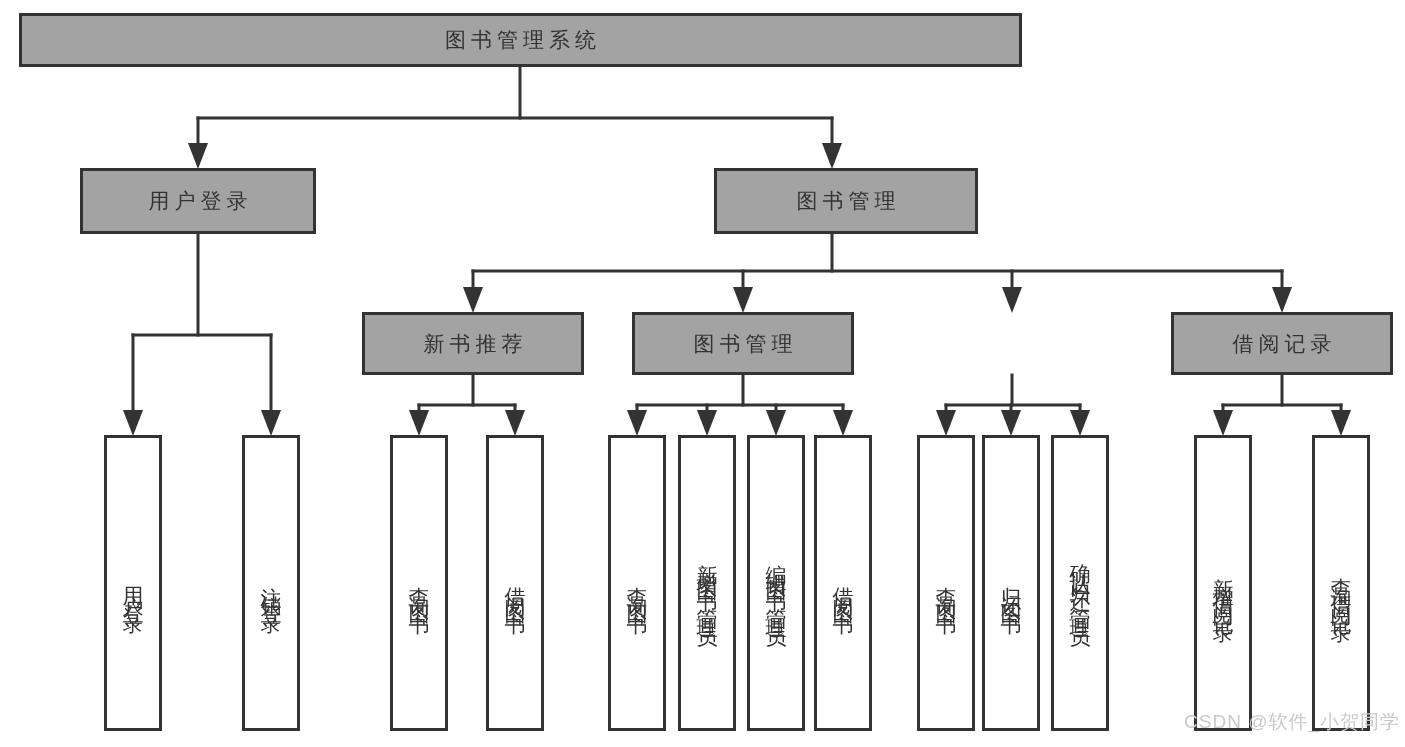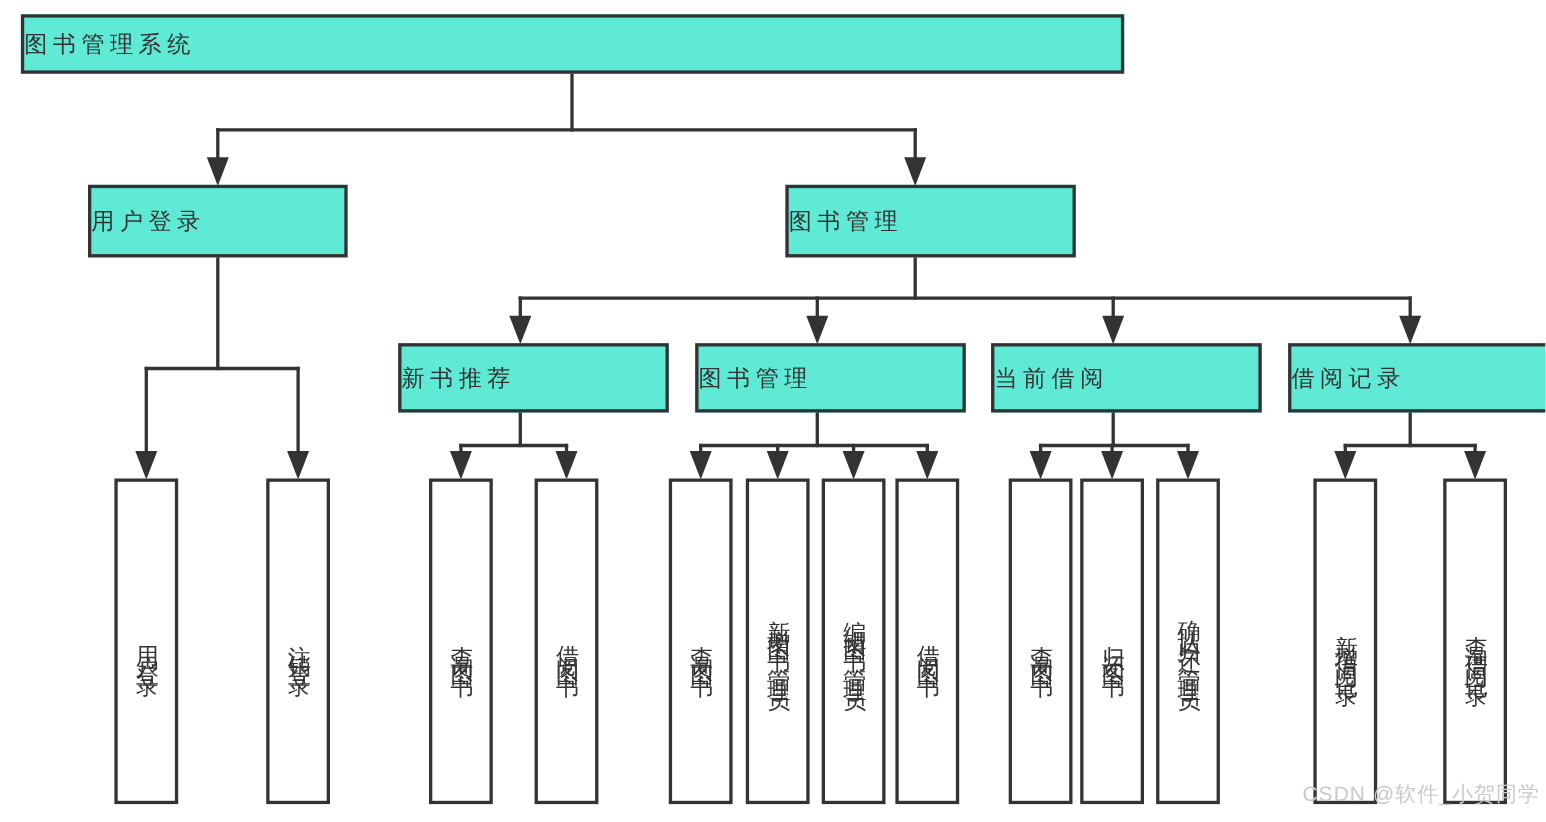--- a/index.html
+++ b/index.html
@@ -17,41 +17,41 @@
     font-family:"Liberation Sans", sans-serif;
     color:var(--text);
   }
   #connectors{position:absolute;left:0;top:0;width:1405px;height:747px;pointer-events:none;}
   #connectors line{stroke:var(--line);stroke-width:3;stroke-linecap:square;}
   #connectors polygon{fill:var(--line);}
   .hbox{
     position:absolute;
     box-sizing:border-box;
     border:3px solid var(--line);
-    background:#5eead4;
-    display:flex;align-items:center;
+    background:#a3a3a3;
+    display:flex;align-items:center;justify-content:center;
     font-size:21px;letter-spacing:5px;
   }
   .hbox .label{margin-right:-5px;white-space:nowrap;}
   .vbox{
     position:absolute;
     box-sizing:border-box;
     top:435px;width:58px;height:296px;
     border:3px solid var(--line);
     background:#fff;
     display:flex;align-items:center;justify-content:center;
   }
   .vbox .vlabel{
     writing-mode:vertical-rl;
     text-orientation:mixed;
     font-size:21px;letter-spacing:9px;
     margin-bottom:-9px;
     white-space:nowrap;
   }
-  .lvl3{top:312px;width:246px;height:63px;}
+  .lvl3{top:312px;width:222px;height:63px;}
   #watermark{
     position:absolute;
     right:5px;bottom:12px;
     font-size:19px;
     color:var(--watermark);
     letter-spacing:1px;
     z-index:5;
     white-space:nowrap;
   }
 </style>
@@ -139,23 +139,20 @@
   <div class="hbox" style="left:714px;top:168px;width:264px;height:66px">
     <span class="label">图书管理</span>
   </div>
 
   <div class="hbox lvl3" style="left:362px">
     <span class="label">新书推荐</span>
   </div>
   <div class="hbox lvl3" style="left:632px">
     <span class="label">图书管理</span>
   </div>
-  <div class="hbox lvl3" style="left:901px">
-    <span class="label">当前借阅</span>
-  </div>
   <div class="hbox lvl3" style="left:1171px">
     <span class="label">借阅记录</span>
   </div>
 
   <div class="vbox" style="left:104px">
     <span class="vlabel">用户登录</span>
   </div>
   <div class="vbox" style="left:242px">
     <span class="vlabel">注销登录</span>
   </div>

